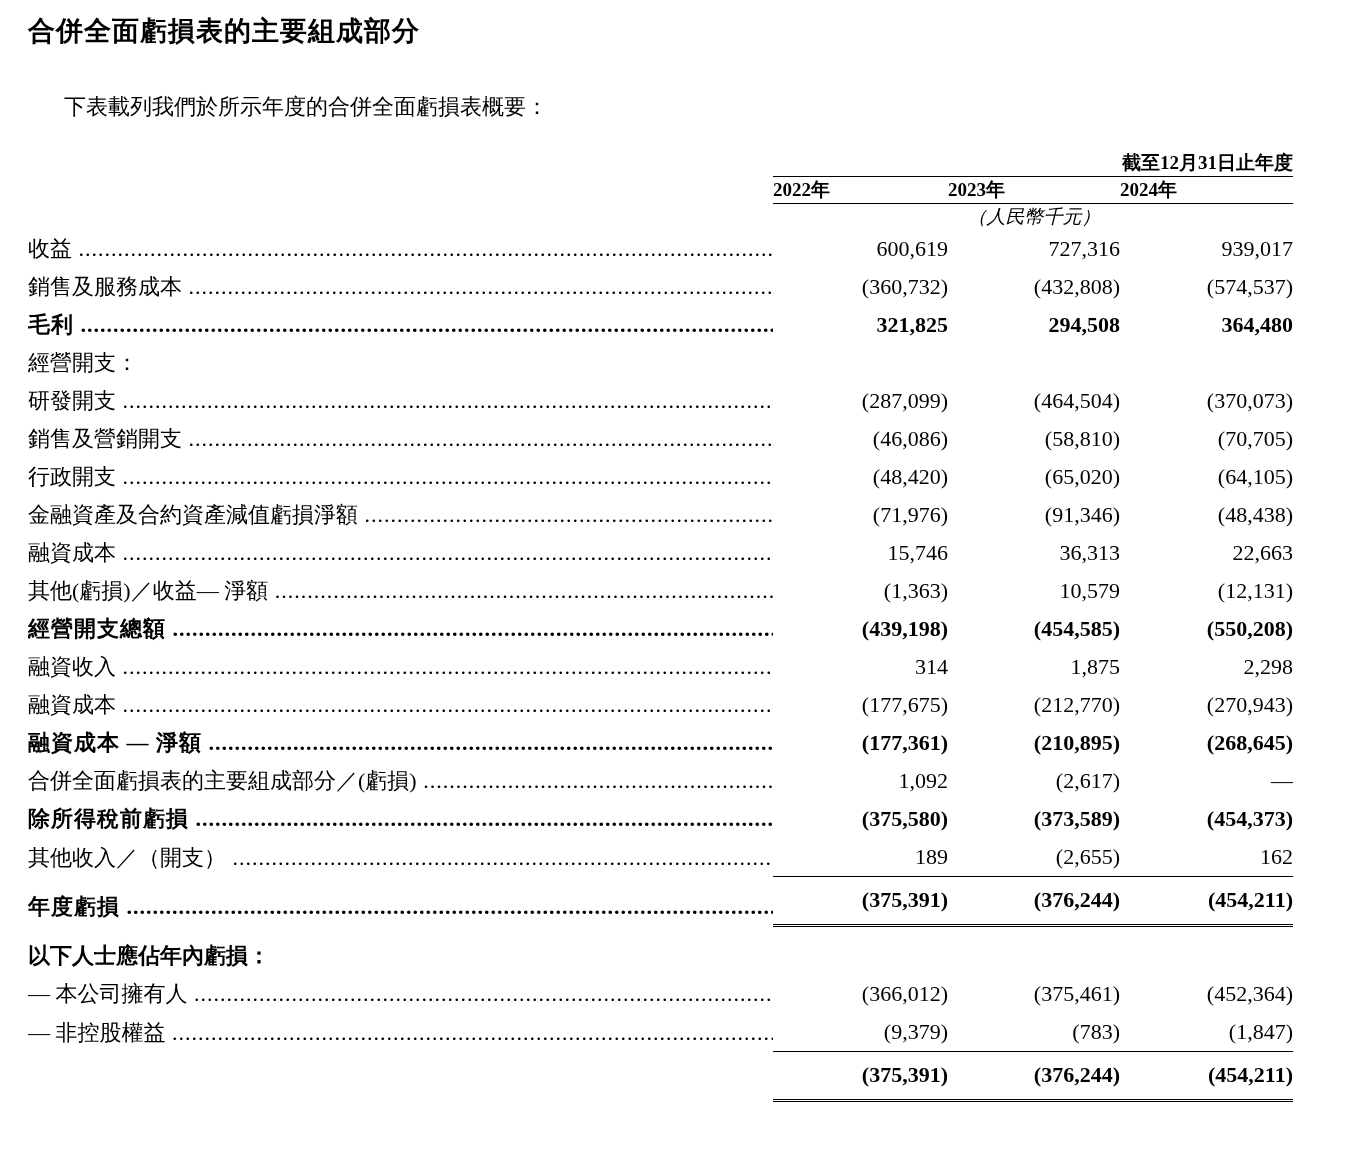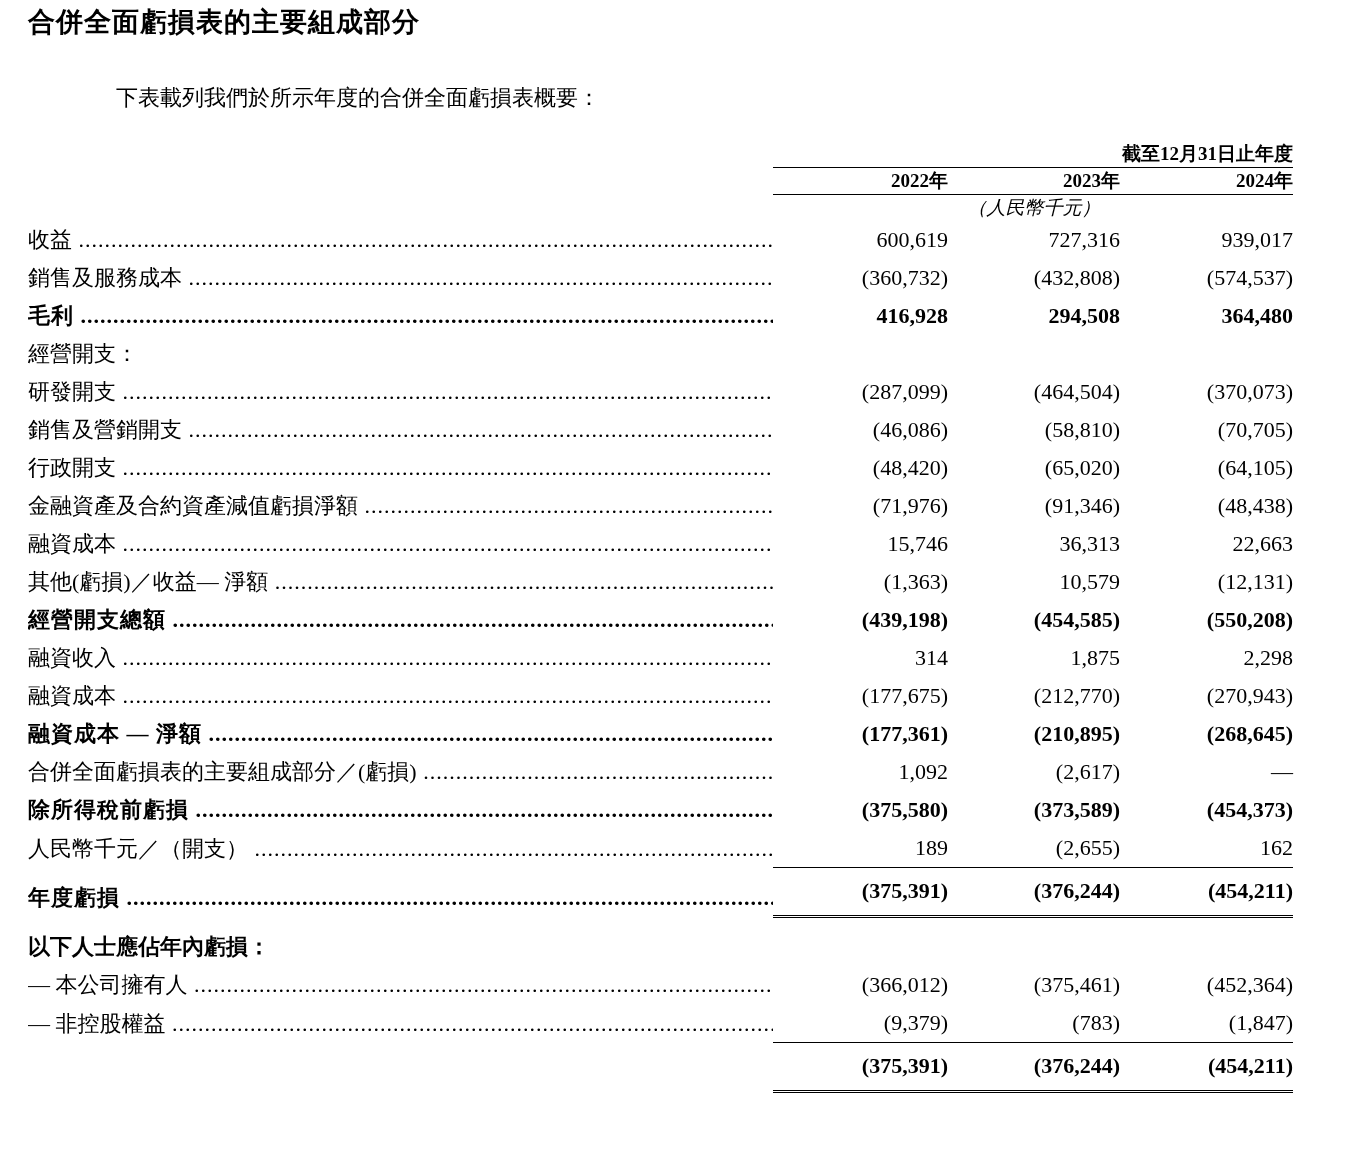--- a/index.html
+++ b/index.html
@@ -13,34 +13,34 @@
     font-family: "Liberation Serif", "DejaVu Serif", serif;
     color: #000000;
     position: relative;
     overflow: hidden;
   }
   .page {
     position: relative;
     width: 1346px;
     height: 978px;
     box-sizing: border-box;
-    padding: 1px 50px 0 28px;
+    padding: 10px 50px 0 28px;
   }
   .doc-title {
     font-size: 27px;
     font-weight: bold;
     letter-spacing: 1px;
     margin: 0 0 0 0;
     line-height: 42px;
   }
   .intro {
     font-size: 22px;
     line-height: 34px;
     margin-top: 38px;
-    margin-left: 88px;
+    margin-left: 36px;
   }
   table.fin {
     border-collapse: collapse;
     width: 1265px;
     margin-top: 26px;
     table-layout: fixed;
   }
   table.fin td, table.fin th {
     padding: 0;
     vertical-align: bottom;
@@ -51,21 +51,21 @@
   col.c3 { width: 173px; }
 
   .hdr-span {
     text-align: right;
     font-size: 19px;
     font-weight: bold;
     padding-bottom: 4px;
     border-bottom: 1.6px solid #000;
   }
   .hdr-year {
-    text-align: right;
+    text-align: left;
     font-size: 19px;
     font-weight: bold;
     padding-top: 7px;
     padding-bottom: 7px;
     border-bottom: 1.6px solid #000;
     font-family: Liberation Serif, serif;
   }
   .unit-row td {
     text-align: center;
     font-size: 19px;
@@ -157,21 +157,21 @@
           <td class="val">939,017</td>
         </tr>
         <tr>
           <td class="row-label"><span class="txt">銷售及服務成本</span><span class="leader"> ........................................................................................................................</span></td>
           <td class="val">(360,732)</td>
           <td class="val">(432,808)</td>
           <td class="val">(574,537)</td>
         </tr>
         <tr class=" bold">
           <td class="row-label"><span class="txt">毛利</span><span class="leader"> ........................................................................................................................</span></td>
-          <td class="val">416,928</td>
+          <td class="val">321,825</td>
           <td class="val">294,508</td>
           <td class="val">364,480</td>
         </tr>
         <tr>
           <td class="row-label"><span class="txt">經營開支：</span></td>
           <td class="val"></td>
           <td class="val"></td>
           <td class="val"></td>
         </tr>
         <tr>
@@ -240,21 +240,21 @@
           <td class="val">(2,617)</td>
           <td class="val">—</td>
         </tr>
         <tr class=" bold">
           <td class="row-label"><span class="txt">除所得稅前虧損</span><span class="leader"> ........................................................................................................................</span></td>
           <td class="val">(375,580)</td>
           <td class="val">(373,589)</td>
           <td class="val">(454,373)</td>
         </tr>
         <tr>
-          <td class="row-label"><span class="txt">人民幣千元／（開支）</span><span class="leader"> ........................................................................................................................</span></td>
+          <td class="row-label"><span class="txt">其他收入／（開支）</span><span class="leader"> ........................................................................................................................</span></td>
           <td class="val">189</td>
           <td class="val">(2,655)</td>
           <td class="val">162</td>
         </tr>
         <tr class=" bold rule-top rule-double">
           <td class="row-label"><span class="txt">年度虧損</span><span class="leader"> ........................................................................................................................</span></td>
           <td class="val">(375,391)</td>
           <td class="val">(376,244)</td>
           <td class="val">(454,211)</td>
         </tr>

